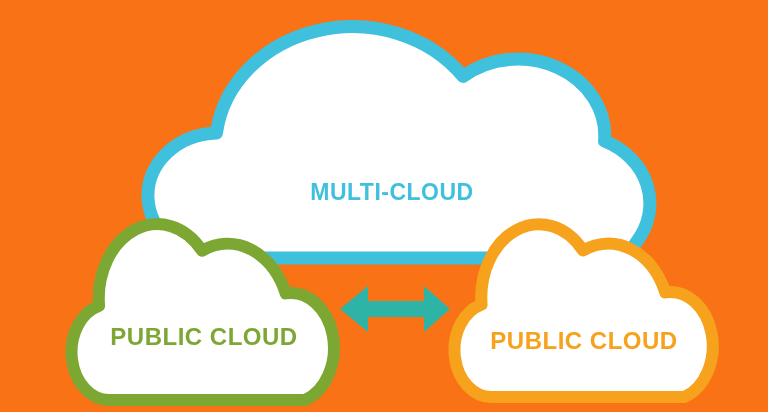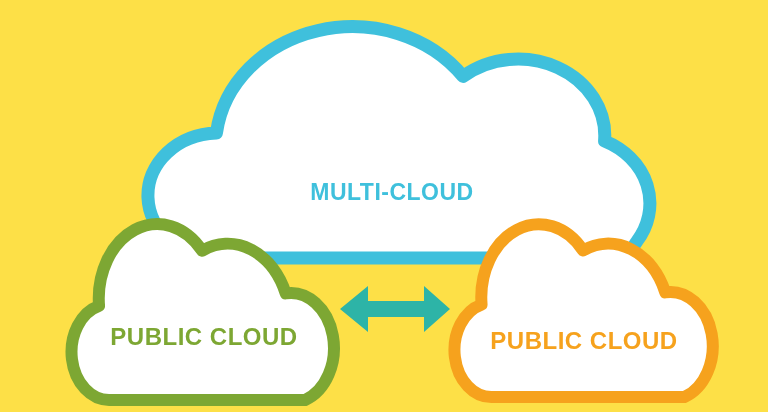--- a/index.html
+++ b/index.html
@@ -4,21 +4,21 @@
 <style>
   html, body {
     margin: 0;
     padding: 0;
     background: #ffffff;
   }
   #canvas {
     position: relative;
     width: 768px;
     height: 412px;
-    background: #fde047;
+    background: #f97316;
     overflow: hidden;
     font-family: "Liberation Sans", sans-serif;
   }
   svg { display: block; }
   .cloud-outline {
     fill: #ffffff;
     stroke-linejoin: round;
     stroke-linecap: round;
     vector-effect: non-scaling-stroke;
   }

